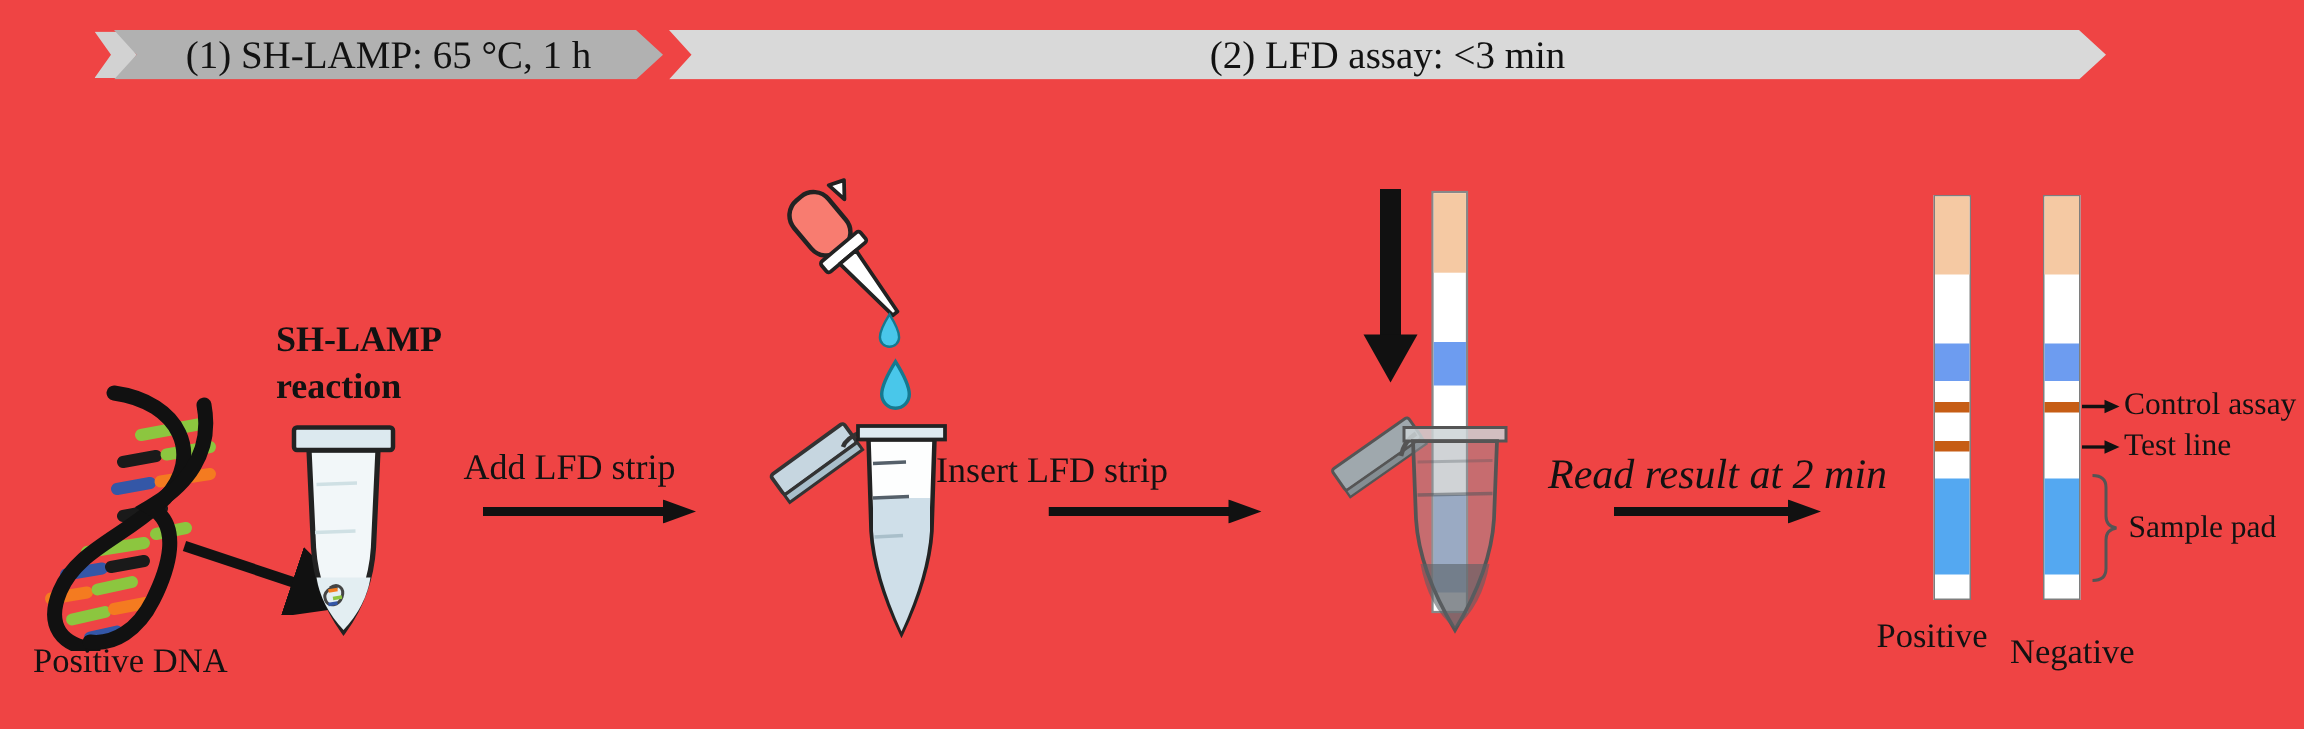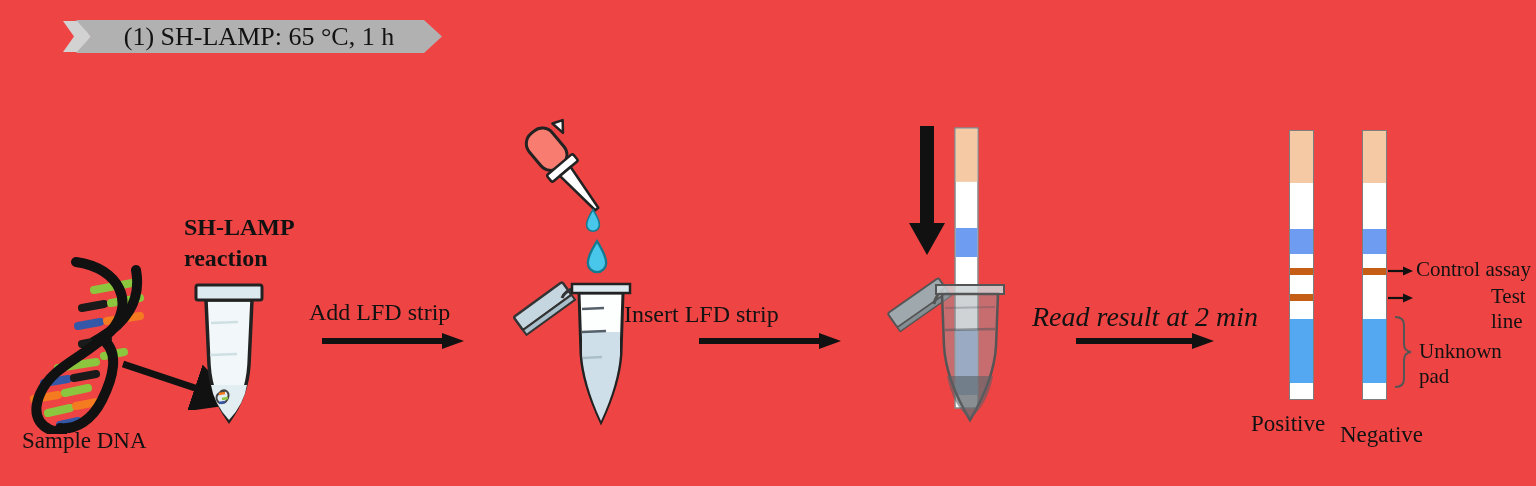--- a/index.html
+++ b/index.html
@@ -18,37 +18,40 @@
   .lbl{position:absolute;white-space:pre-line;line-height:1.3;}
   #unknown-dna-label{left:22px;top:426px;font-size:23px;}
   #reaction-label{left:184px;top:212px;font-size:24px;line-height:1.3;font-weight:bold;}
   #add-buffer-label{left:309px;top:297px;font-size:24px;}
   #insert-strip-label{left:624px;top:299px;font-size:24px;}
   #read-result-label{left:1032px;top:299px;font-size:28px;font-style:italic;}
   #positive-label{left:1251px;top:409px;font-size:23px;}
   #negative-label{left:1340px;top:420px;font-size:23px;}
   .annot{position:absolute;font-size:21px;}
   #control-line-label{left:1416px;top:257px;}
-  #test-line-label{left:1491px;top:284px;}
+  #test-line-label{left:1416px;top:284px;}
   #sample-pad-label{left:1419px;top:339px;}
   
   .strip{position:absolute;top:130px;width:23px;height:268px;background:#fff;
          border:1.5px solid #7e7e7e;box-sizing:content-box;}
   #strip-positive{left:1289px;}
   #strip-negative{left:1362px;}
   .strip .seg{position:absolute;left:0;right:0;}
 </style>
 </head>
 <body>
 
 <div id="canvas">
 
   <div id="banner-extra" class="chev" style="background: rgb(210, 210, 210);"></div>
   <div id="banner1" class="chev" style="background: rgb(177, 177, 177);">
     <span>(1) SH-LAMP: 65 °C, 1 h</span>
+  </div>
+  <div id="banner2" class="chev" style="background: rgb(217, 217, 217);">
+    <span>(2) LFD assay: &lt;3 min</span>
   </div>
 
   <svg class="abs" style="left:12px;top:256px" width="175" height="178" viewBox="0 0 175 178">
     <g stroke-linecap="round" stroke-width="8" fill="none">
       <line x1="82" y1="34" x2="120" y2="27" stroke="#8cc63f"></line>
       <line x1="70" y1="52" x2="92" y2="48" stroke="#1a1a1a"></line>
       <line x1="99" y1="47" x2="128" y2="42" stroke="#8cc63f"></line>
       <line x1="66" y1="70" x2="88" y2="66" stroke="#3457a7"></line>
       <line x1="95" y1="65" x2="128" y2="60" stroke="#f47b20"></line>
       <line x1="70" y1="88" x2="96" y2="83" stroke="#1a1a1a"></line>
@@ -68,21 +71,21 @@
 
   <svg class="abs" style="left:118px;top:356px" width="132" height="54" viewBox="0 0 132 54">
     <defs>
       <marker id="ptr-ah" markerWidth="7" markerHeight="7" refX="5" refY="3.5" orient="auto">
         <polygon points="0,0 7,3.5 0,7" fill="#111"></polygon>
       </marker>
     </defs>
     <line x1="5" y1="8" x2="110" y2="43" stroke="#111" stroke-width="7" marker-end="url(#ptr-ah)"></line>
   </svg>
 
-  <div id="unknown-dna-label" class="lbl">Sample DNA</div>
+  <div id="unknown-dna-label" class="lbl">Positive DNA</div>
   <div id="reaction-label" class="lbl">SH-LAMP
 reaction</div>
 
   <svg class="abs" style="left:192px;top:280px" width="76" height="152" viewBox="0 0 76 152">
     <path d="M14,20 L17,85 Q19,116 37,141 Q55,116 57,85 L60,20 Z" fill="#f2f7f9" stroke="#222" stroke-width="3.5"></path>
     <path d="M19,105 Q22,124 37,140 Q52,124 55,105 Z" fill="#e3eef2"></path>
     <line x1="19" y1="43" x2="46" y2="42" stroke="#cfe0e4" stroke-width="2.5"></line>
     <line x1="18" y1="75" x2="45" y2="74" stroke="#cfe0e4" stroke-width="2.5"></line>
     <rect x="4" y="5" width="66" height="15" rx="2" fill="#dce9ef" stroke="#222" stroke-width="3"></rect>
     <g>
@@ -188,15 +191,15 @@
 
   <svg class="abs" style="left:1388px;top:292px" width="26" height="12" viewBox="0 0 26 12">
     <line x1="0" y1="6" x2="16" y2="6" stroke="#111" stroke-width="2.2"></line>
     <polygon points="15,1.5 25,6 15,10.5" fill="#111"></polygon>
   </svg>
   <div id="test-line-label" class="annot">Test line</div>
 
   <svg class="abs" style="left:1392px;top:315px" width="22" height="74" viewBox="0 0 22 74">
     <path d="M3,2 Q12,2 12,10 L12,29 Q12,36 19,37 Q12,38 12,45 L12,64 Q12,72 3,72" fill="none" stroke="#555" stroke-width="2"></path>
   </svg>
-  <div id="sample-pad-label" class="annot">Unknown pad</div>
+  <div id="sample-pad-label" class="annot">Sample pad</div>
 
 </div>
 
 </body></html>

